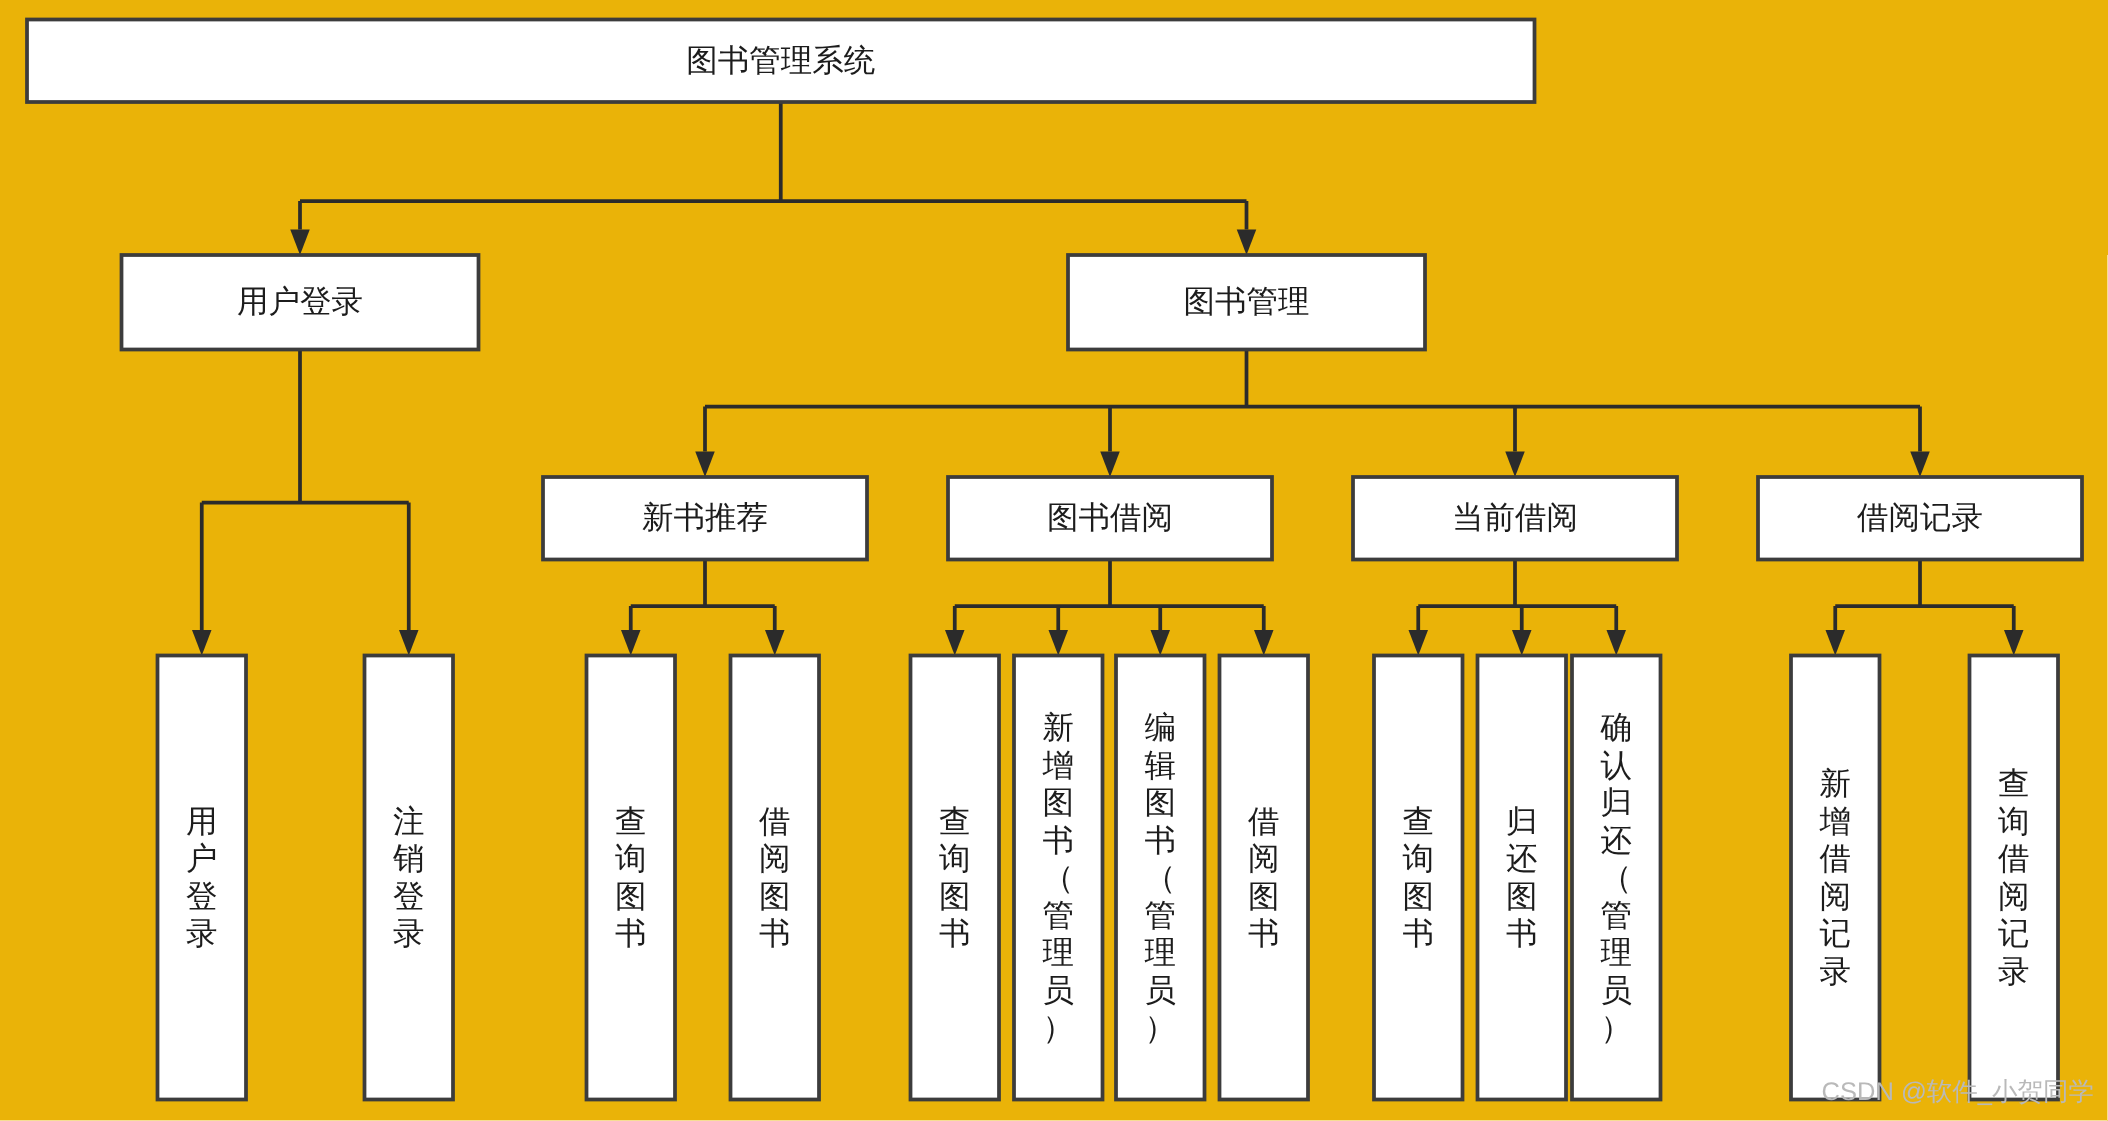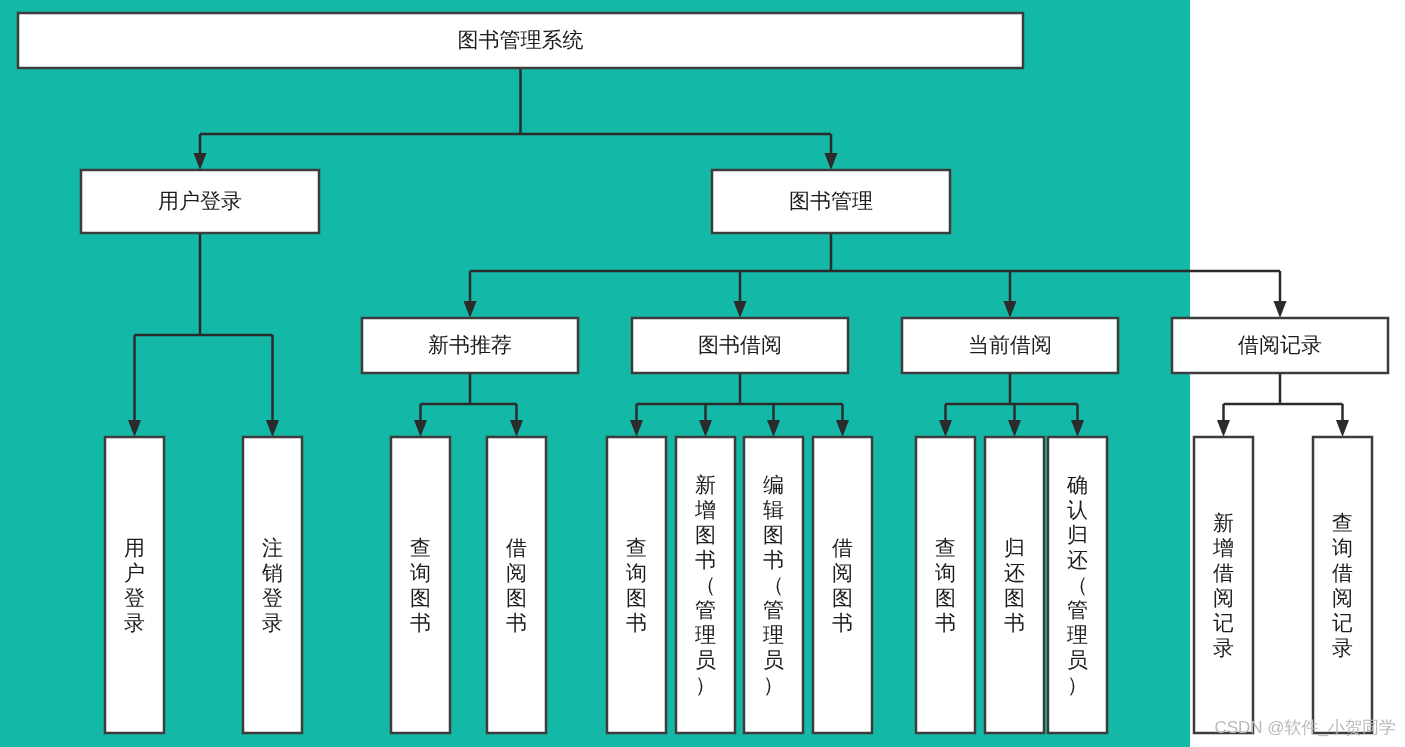--- a/index.html
+++ b/index.html
@@ -8,23 +8,23 @@
     background: #ffffff;
   }
   body {
     width: 1405px;
     height: 747px;
     font-family: "Liberation Sans", "DejaVu Sans", sans-serif;
     overflow: hidden;
   }
   #diagram-root {
     position: relative;
-    width: 1190px;
+    width: 1405px;
     height: 747px;
-    background: #14b8a6;
+    background: #eab308;
   }
   svg.diagram-canvas {
     position: absolute;
     top: 0;
     left: 0;
     width: 1405px;
     height: 747px;
   }
   .node-box {
     fill: #ffffff;

